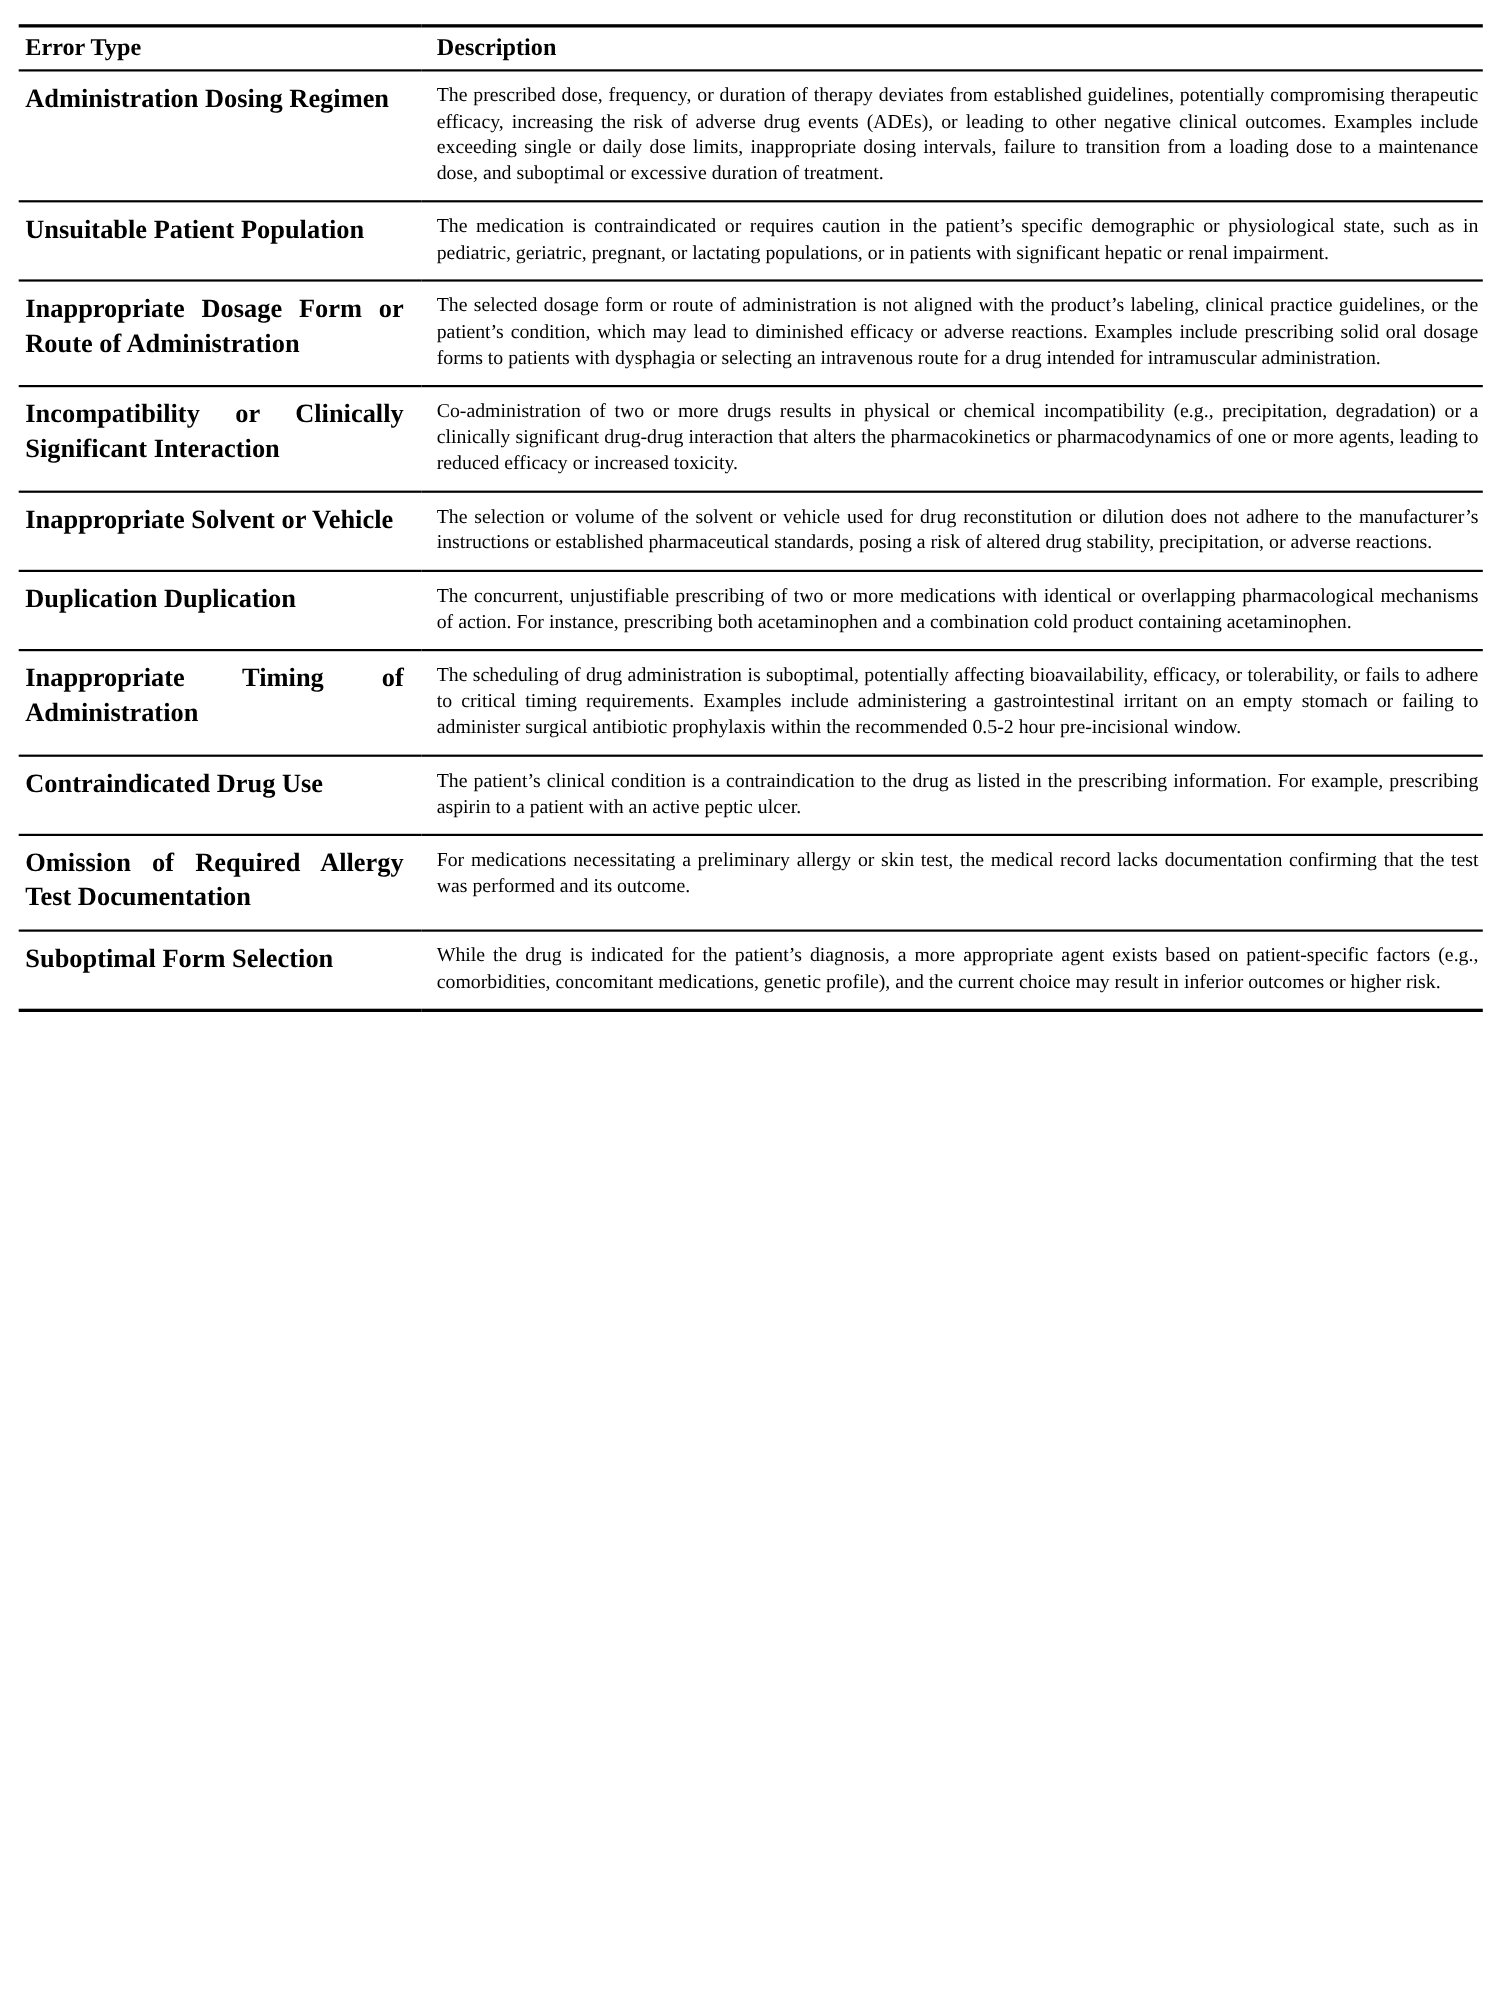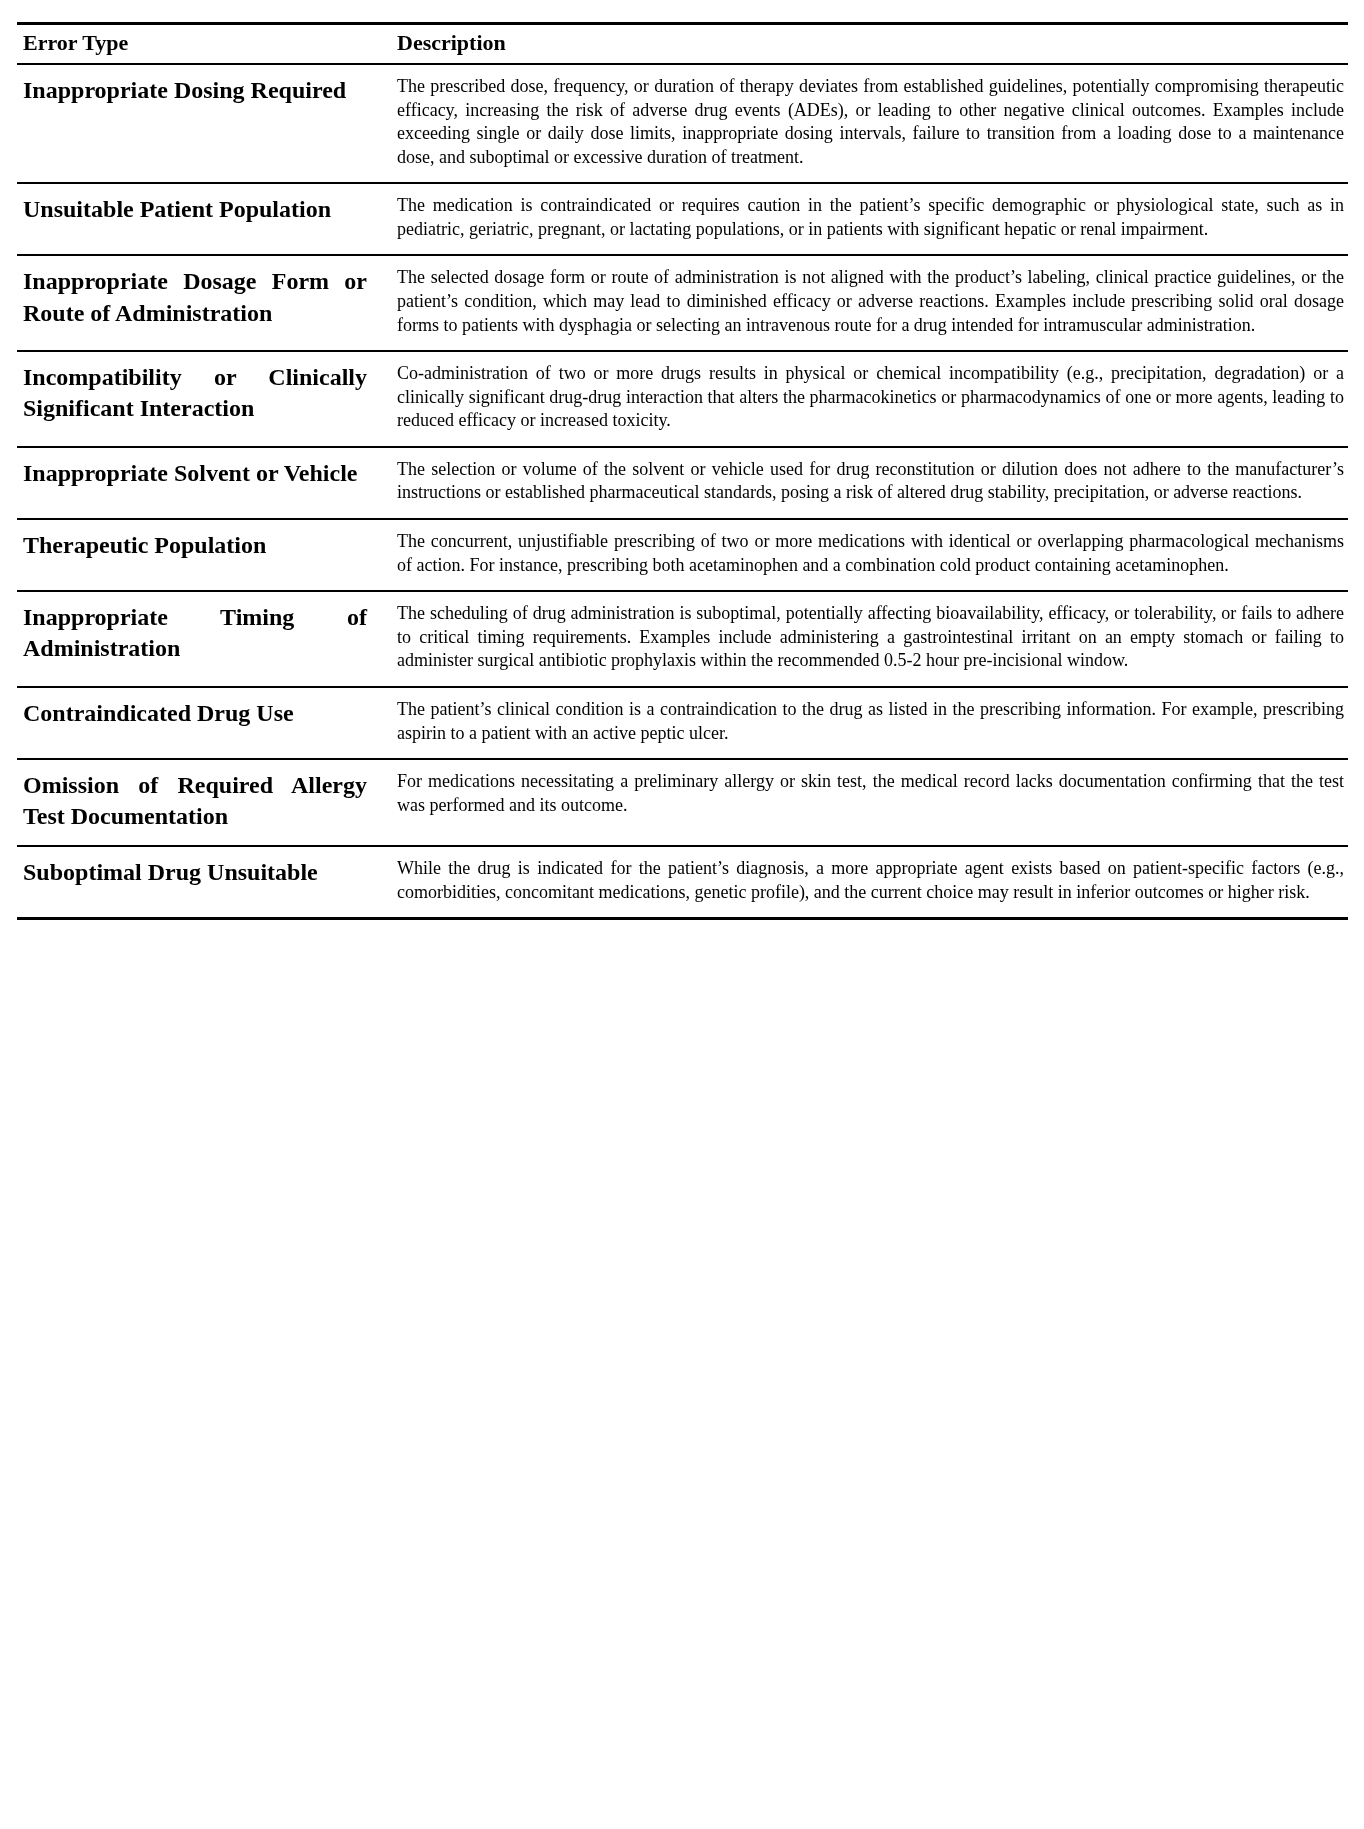--- a/index.html
+++ b/index.html
@@ -88,54 +88,54 @@
       <col class="c-desc">
     </colgroup>
     <thead>
       <tr>
         <th class="type-head">Error Type</th>
         <th class="desc-head">Description</th>
       </tr>
     </thead>
     <tbody id="tbody">
         <tr>
-          <td class="type">Inappropriate Dosing Required</td>
+          <td class="type">Administration Dosing Regimen</td>
           <td class="desc">The prescribed dose, frequency, or duration of therapy deviates from established guidelines, potentially compromising therapeutic efficacy, increasing the risk of adverse drug events (ADEs), or leading to other negative clinical outcomes.  Examples include exceeding single or daily dose limits, inappropriate dosing intervals, failure to transition from a loading dose to a maintenance dose, and suboptimal or excessive duration of treatment.</td>
         </tr>
         <tr>
           <td class="type">Unsuitable Patient Population</td>
           <td class="desc">The medication is contraindicated or requires caution in the patient’s specific demographic or physiological state, such as in pediatric, geriatric, pregnant, or lactating populations, or in patients with significant hepatic or renal impairment.</td>
         </tr>
         <tr>
           <td class="type">Inappropriate Dosage Form or Route of Administration</td>
           <td class="desc">The selected dosage form or route of administration is not aligned with the product’s labeling, clinical practice guidelines, or the patient’s condition, which may lead to diminished efficacy or adverse reactions.  Examples include prescribing solid oral dosage forms to patients with dysphagia or selecting an intravenous route for a drug intended for intramuscular administration.</td>
         </tr>
         <tr>
           <td class="type">Incompatibility or Clinically Significant Interaction</td>
           <td class="desc">Co-administration of two or more drugs results in physical or chemical incompatibility (e.g., precipitation, degradation) or a clinically significant drug-drug interaction that alters the pharmacokinetics or pharmacodynamics of one or more agents, leading to reduced efficacy or increased toxicity.</td>
         </tr>
         <tr>
           <td class="type">Inappropriate Solvent or Vehicle</td>
           <td class="desc">The selection or volume of the solvent or vehicle used for drug reconstitution or dilution does not adhere to the manufacturer’s instructions or established pharmaceutical standards, posing a risk of altered drug stability, precipitation, or adverse reactions.</td>
         </tr>
         <tr>
-          <td class="type">Therapeutic Population</td>
+          <td class="type">Duplication Duplication</td>
           <td class="desc">The concurrent, unjustifiable prescribing of two or more medications with identical or overlapping pharmacological mechanisms of action.  For instance, prescribing both acetaminophen and a combination cold product containing acetaminophen.</td>
         </tr>
         <tr>
           <td class="type">Inappropriate Timing of Administration</td>
           <td class="desc">The scheduling of drug administration is suboptimal, potentially affecting bioavailability, efficacy, or tolerability, or fails to adhere to critical timing requirements. Examples include administering a gastrointestinal irritant on an empty stomach or failing to administer surgical antibiotic prophylaxis within the recommended 0.5-2 hour pre-incisional window.</td>
         </tr>
         <tr>
           <td class="type">Contraindicated Drug Use</td>
           <td class="desc">The patient’s clinical condition is a contraindication to the drug as listed in the prescribing information. For example, prescribing aspirin to a patient with an active peptic ulcer.</td>
         </tr>
         <tr>
           <td class="type">Omission of Required Allergy Test Documentation</td>
           <td class="desc">For medications necessitating a preliminary allergy or skin test, the medical record lacks documentation confirming that the test was performed and its outcome.</td>
         </tr>
         <tr>
-          <td class="type">Suboptimal Drug Unsuitable</td>
+          <td class="type">Suboptimal Form Selection</td>
           <td class="desc">While the drug is indicated for the patient’s diagnosis, a more appropriate agent exists based on patient-specific factors (e.g., comorbidities, concomitant medications, genetic profile), and the current choice may result in inferior outcomes or higher risk.</td>
         </tr>
       </tbody>
   </table>
 </div>
 
 </body></html>

